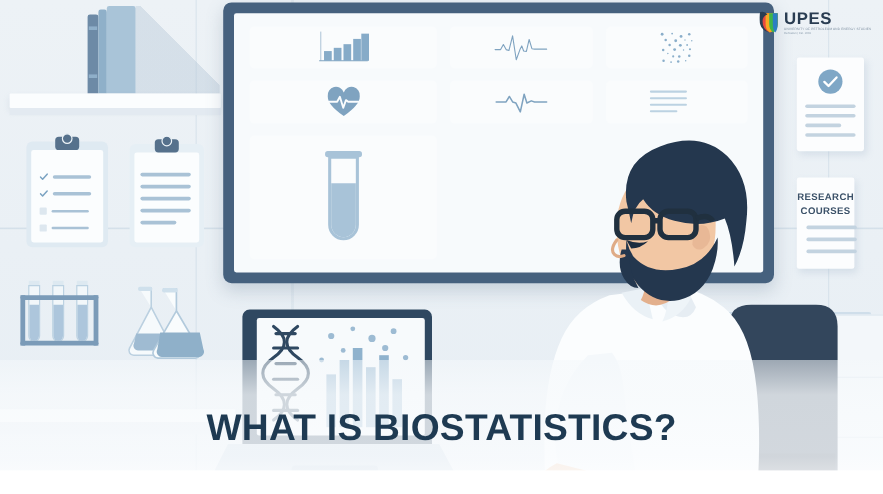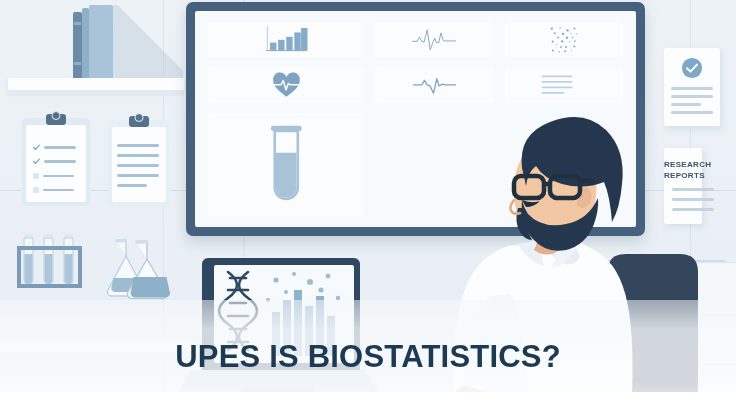--- a/index.html
+++ b/index.html
@@ -295,23 +295,23 @@
     <svg style="position:absolute; left:17px; top:9px; width:22px; height:22px;" viewBox="0 0 24 24">
       <circle cx="12" cy="12" r="11" fill="#7fa7c6"></circle>
       <path d="M6.5 12.3 L10.3 16 L17.6 8.2" stroke="#ffffff" stroke-width="2.1" fill="none" stroke-linecap="round" stroke-linejoin="round"></path>
     </svg>
     <div class="poster-line" style="left:7px; top:39px; width:42px;"></div>
     <div class="poster-line" style="left:7px; top:47px; width:42px;"></div>
     <div class="poster-line" style="left:7px; top:55px; width:30px;"></div>
     <div class="poster-line" style="left:7px; top:63px; width:42px;"></div>
   </div>
 
-  <div class="poster" style="left:664px; top:148px; width:38px; height:76px;">
+  <div class="poster" style="left:664px; top:148px; width:48px; height:76px;">
     <div class="poster-title" style="left:0; top:12px;">RESEARCH</div>
-    <div class="poster-title" style="left:0; top:23px;">REPORTS</div>
+    <div class="poster-title" style="left:0; top:23px;">COURSES</div>
     <div class="poster-line" style="left:8px; top:40px; width:42px;"></div>
     <div class="poster-line" style="left:8px; top:50px; width:42px;"></div>
     <div class="poster-line" style="left:8px; top:60px; width:42px;"></div>
   </div>
 
   <div class="monitor">
     <div class="screen">
 
       <div class="panel">
         <svg viewBox="0 0 128 86" style="width:86%; height:82%;">
@@ -471,18 +471,32 @@
       <circle cx="162" cy="48" r="2.2"></circle>
         <circle cx="92" cy="50" r="2"></circle>
     </g>
 
     <path d="M14 120 h176 l14 26 a4 4 0 0 1 -3.6 6 h-196 a4 4 0 0 1 -3.6 -6 z" fill="#c6d6e3"></path>
     <path d="M70 138 h66 a3 3 0 0 1 0 6 h-66 a3 3 0 0 1 0 -6 z" fill="#aec3d5"></path>
   </svg>
 
   <div class="title-band"></div>
   <div class="title-wrap">
-    <div class="title-main">UPES IS BIOSTATISTICS?</div>
+    <div class="title-main">WHAT IS BIOSTATISTICS?</div>
   </div>
   <div class="bottom-fade"></div>
 
+  <div class="logo">
+    <svg class="logo-mark" viewBox="0 0 17 19">
+      <path d="M2 2 h13 v9 q0 5 -6.5 7 Q2 16 2 11 z" fill="#e84a3f"></path>
+      <path d="M5 2 h10 v9 q0 5 -6.5 7 Q5 16 5 11 z" fill="#f7a823"></path>
+      <path d="M8 2 h7 v9 q0 5 -3.5 7 Q8 16 8 11 z" fill="#3fb54a"></path>
+      <path d="M11 2 h4 v9 q0 5 -2 7 Q11 16 11 11 z" fill="#2b7fc4"></path>
+      <path d="M0.5 1 q4 -1 6 2 q-4 1 -4 6 q0 7 6 9 q-7 -1 -8.5 -8 q-1 -6 0.5 -9 z" fill="#2a3d52"></path>
+    </svg>
+    <div class="logo-text">
+      <span class="logo-word">UPES</span>
+      <span class="logo-sub">UNIVERSITY OF PETROLEUM AND ENERGY STUDIES</span>
+      <span class="logo-sub2">Dehradun | Est. 2003</span>
+    </div>
+  </div>
 
 </div>
 
 </body></html>

